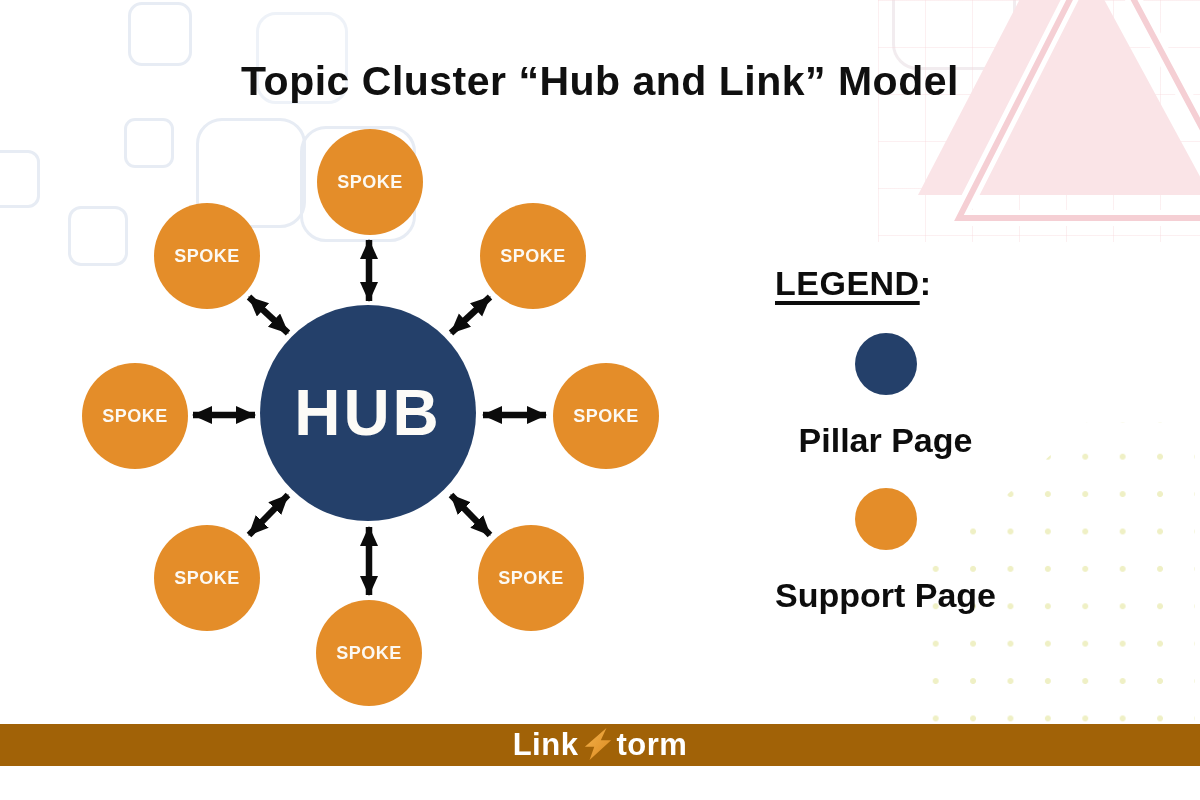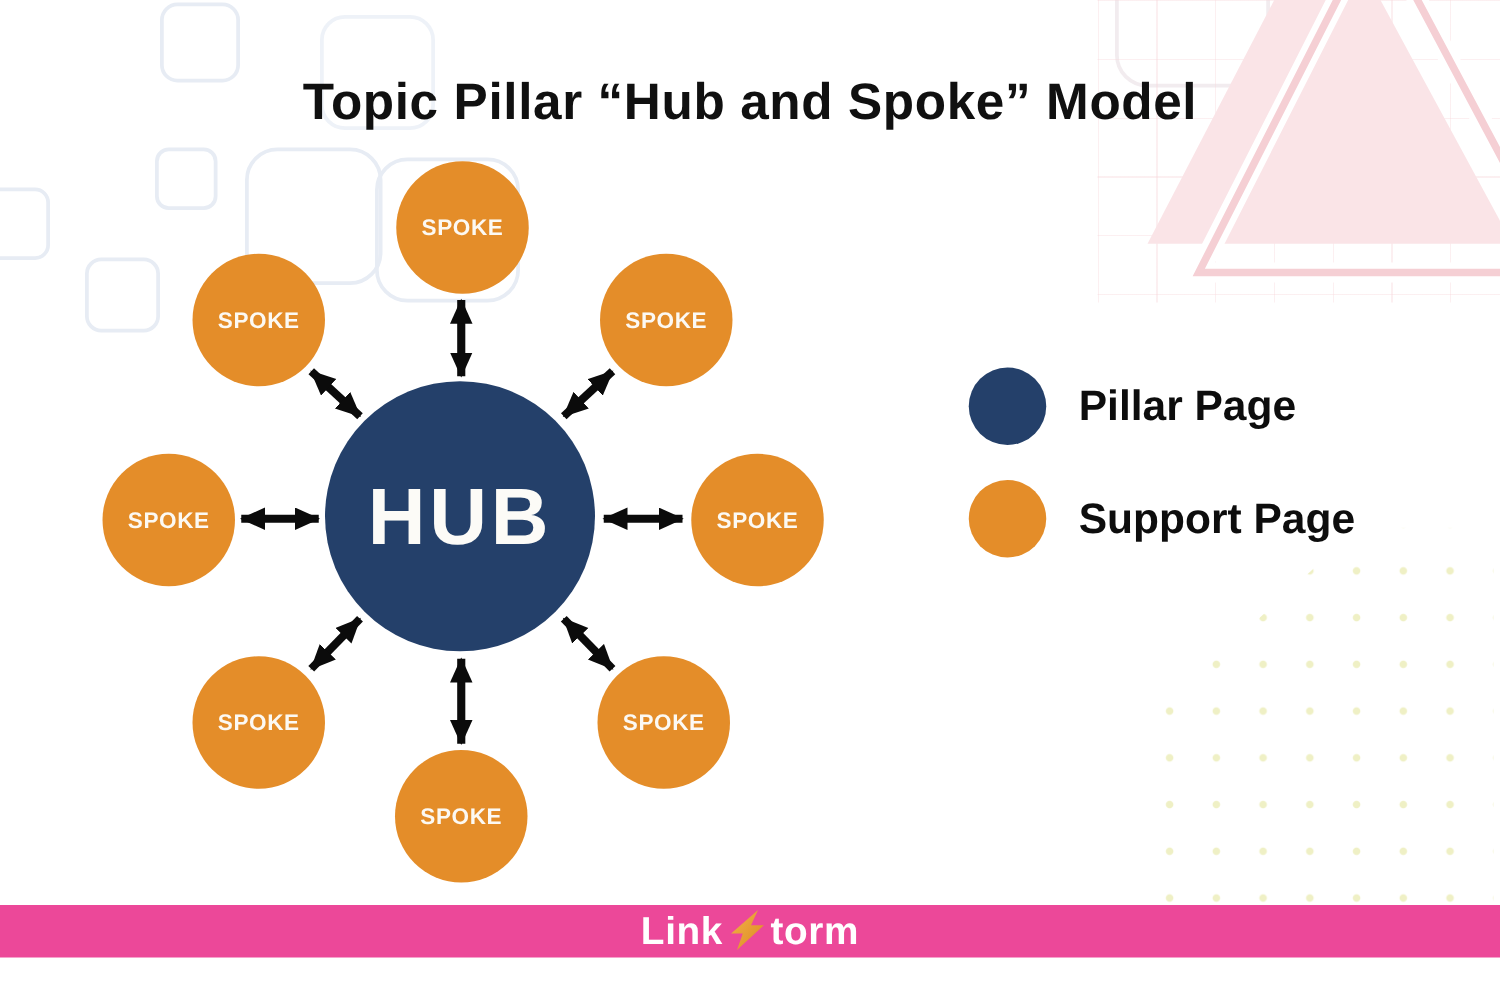--- a/index.html
+++ b/index.html
@@ -51,29 +51,29 @@
   .spoke-top-right{left:480px;top:203px;}
   .spoke-left{left:82px;top:363px;}
   .spoke-right{left:553px;top:363px;}
   .spoke-bottom-left{left:154px;top:525px;}
   .spoke-bottom-right{left:478px;top:525px;}
   .spoke-bottom{left:316px;top:600px;}
   
   .legend{position:absolute;left:775px;top:264px;}
   .legend-title{font-size:34px;font-weight:800;color:#0d0d0d;letter-spacing:.5px;}
   .legend-title .u{text-decoration:underline;text-decoration-thickness:4px;text-underline-offset:6px;}
-  .legend-row{display:flex;align-items:center;gap:26px;margin-top:30px;}
+  .legend-row{display:flex;align-items:center;gap:26px;margin-top:30px;flex-direction:column;}
   .legend-row + .legend-row{margin-top:28px;}
   .swatch{width:62px;height:62px;border-radius:50%;flex:0 0 auto;}
   .swatch-navy{background:#24406A;}
   .swatch-orange{background:#E48D29;}
   .legend-label{font-size:34px;font-weight:700;color:#0d0d0d;}
   
   .footer{
-    position:absolute;left:0;top:724px;width:1200px;height:42px;background:#ec4899;
+    position:absolute;left:0;top:724px;width:1200px;height:42px;background:#a16207;
     display:flex;align-items:center;justify-content:center;
   }
   .logo{display:flex;align-items:center;gap:2px;}
   .logo-text{font-size:31px;font-weight:700;color:#ffffff;letter-spacing:.5px;}
   .bolt{margin:0 1px 2px 3px;}
 </style>
 </head>
 <body>
 
 <div class="sq sq1"></div>
@@ -88,21 +88,21 @@
 <div class="corner-tr">
   <svg width="322" height="242" viewBox="0 0 322 242">
     <polygon points="183,-80 40,195 332,195" fill="#FAE4E7"></polygon>
     <polygon points="223,-62 81,218 372,218" fill="none" stroke="#ffffff" stroke-width="16"></polygon>
     <polygon points="223,-62 81,218 372,218" fill="none" stroke="#F5CFD4" stroke-width="6"></polygon>
   </svg>
 </div>
 
 <div class="dots"></div>
 
-<h1 class="title">Topic Pillar “Hub and Spoke” Model</h1>
+<h1 class="title">Topic Cluster “Hub and Link” Model</h1>
 
 <svg class="arrows" width="1200" height="800" viewBox="0 0 1200 800">
   <defs>
     <marker id="ah" orient="auto" markerUnits="userSpaceOnUse" markerWidth="26" markerHeight="22" refX="19" refY="9">
       <path d="M0,0 L20,9 L0,18 Z" fill="#0B0B0B"></path>
     </marker>
     <marker id="ahr" orient="auto-start-reverse" markerUnits="userSpaceOnUse" markerWidth="26" markerHeight="22" refX="19" refY="9">
       <path d="M0,0 L20,9 L0,18 Z" fill="#0B0B0B"></path>
     </marker>
   </defs>
@@ -140,20 +140,23 @@
   <span>SPOKE</span>
 </div>
 <div class="node spoke spoke-bottom-right">
   <span>SPOKE</span>
 </div>
 <div class="node spoke spoke-bottom">
   <span>SPOKE</span>
 </div>
 
 <div class="legend">
+  <div class="legend-title">
+    <span class="u">LEGEND</span><span>:</span>
+  </div>
   <div class="legend-row">
     <span class="swatch swatch-navy"></span>
     <span class="legend-label">Pillar Page</span>
   </div>
   <div class="legend-row">
     <span class="swatch swatch-orange"></span>
     <span class="legend-label">Support Page</span>
   </div>
 </div>
 

